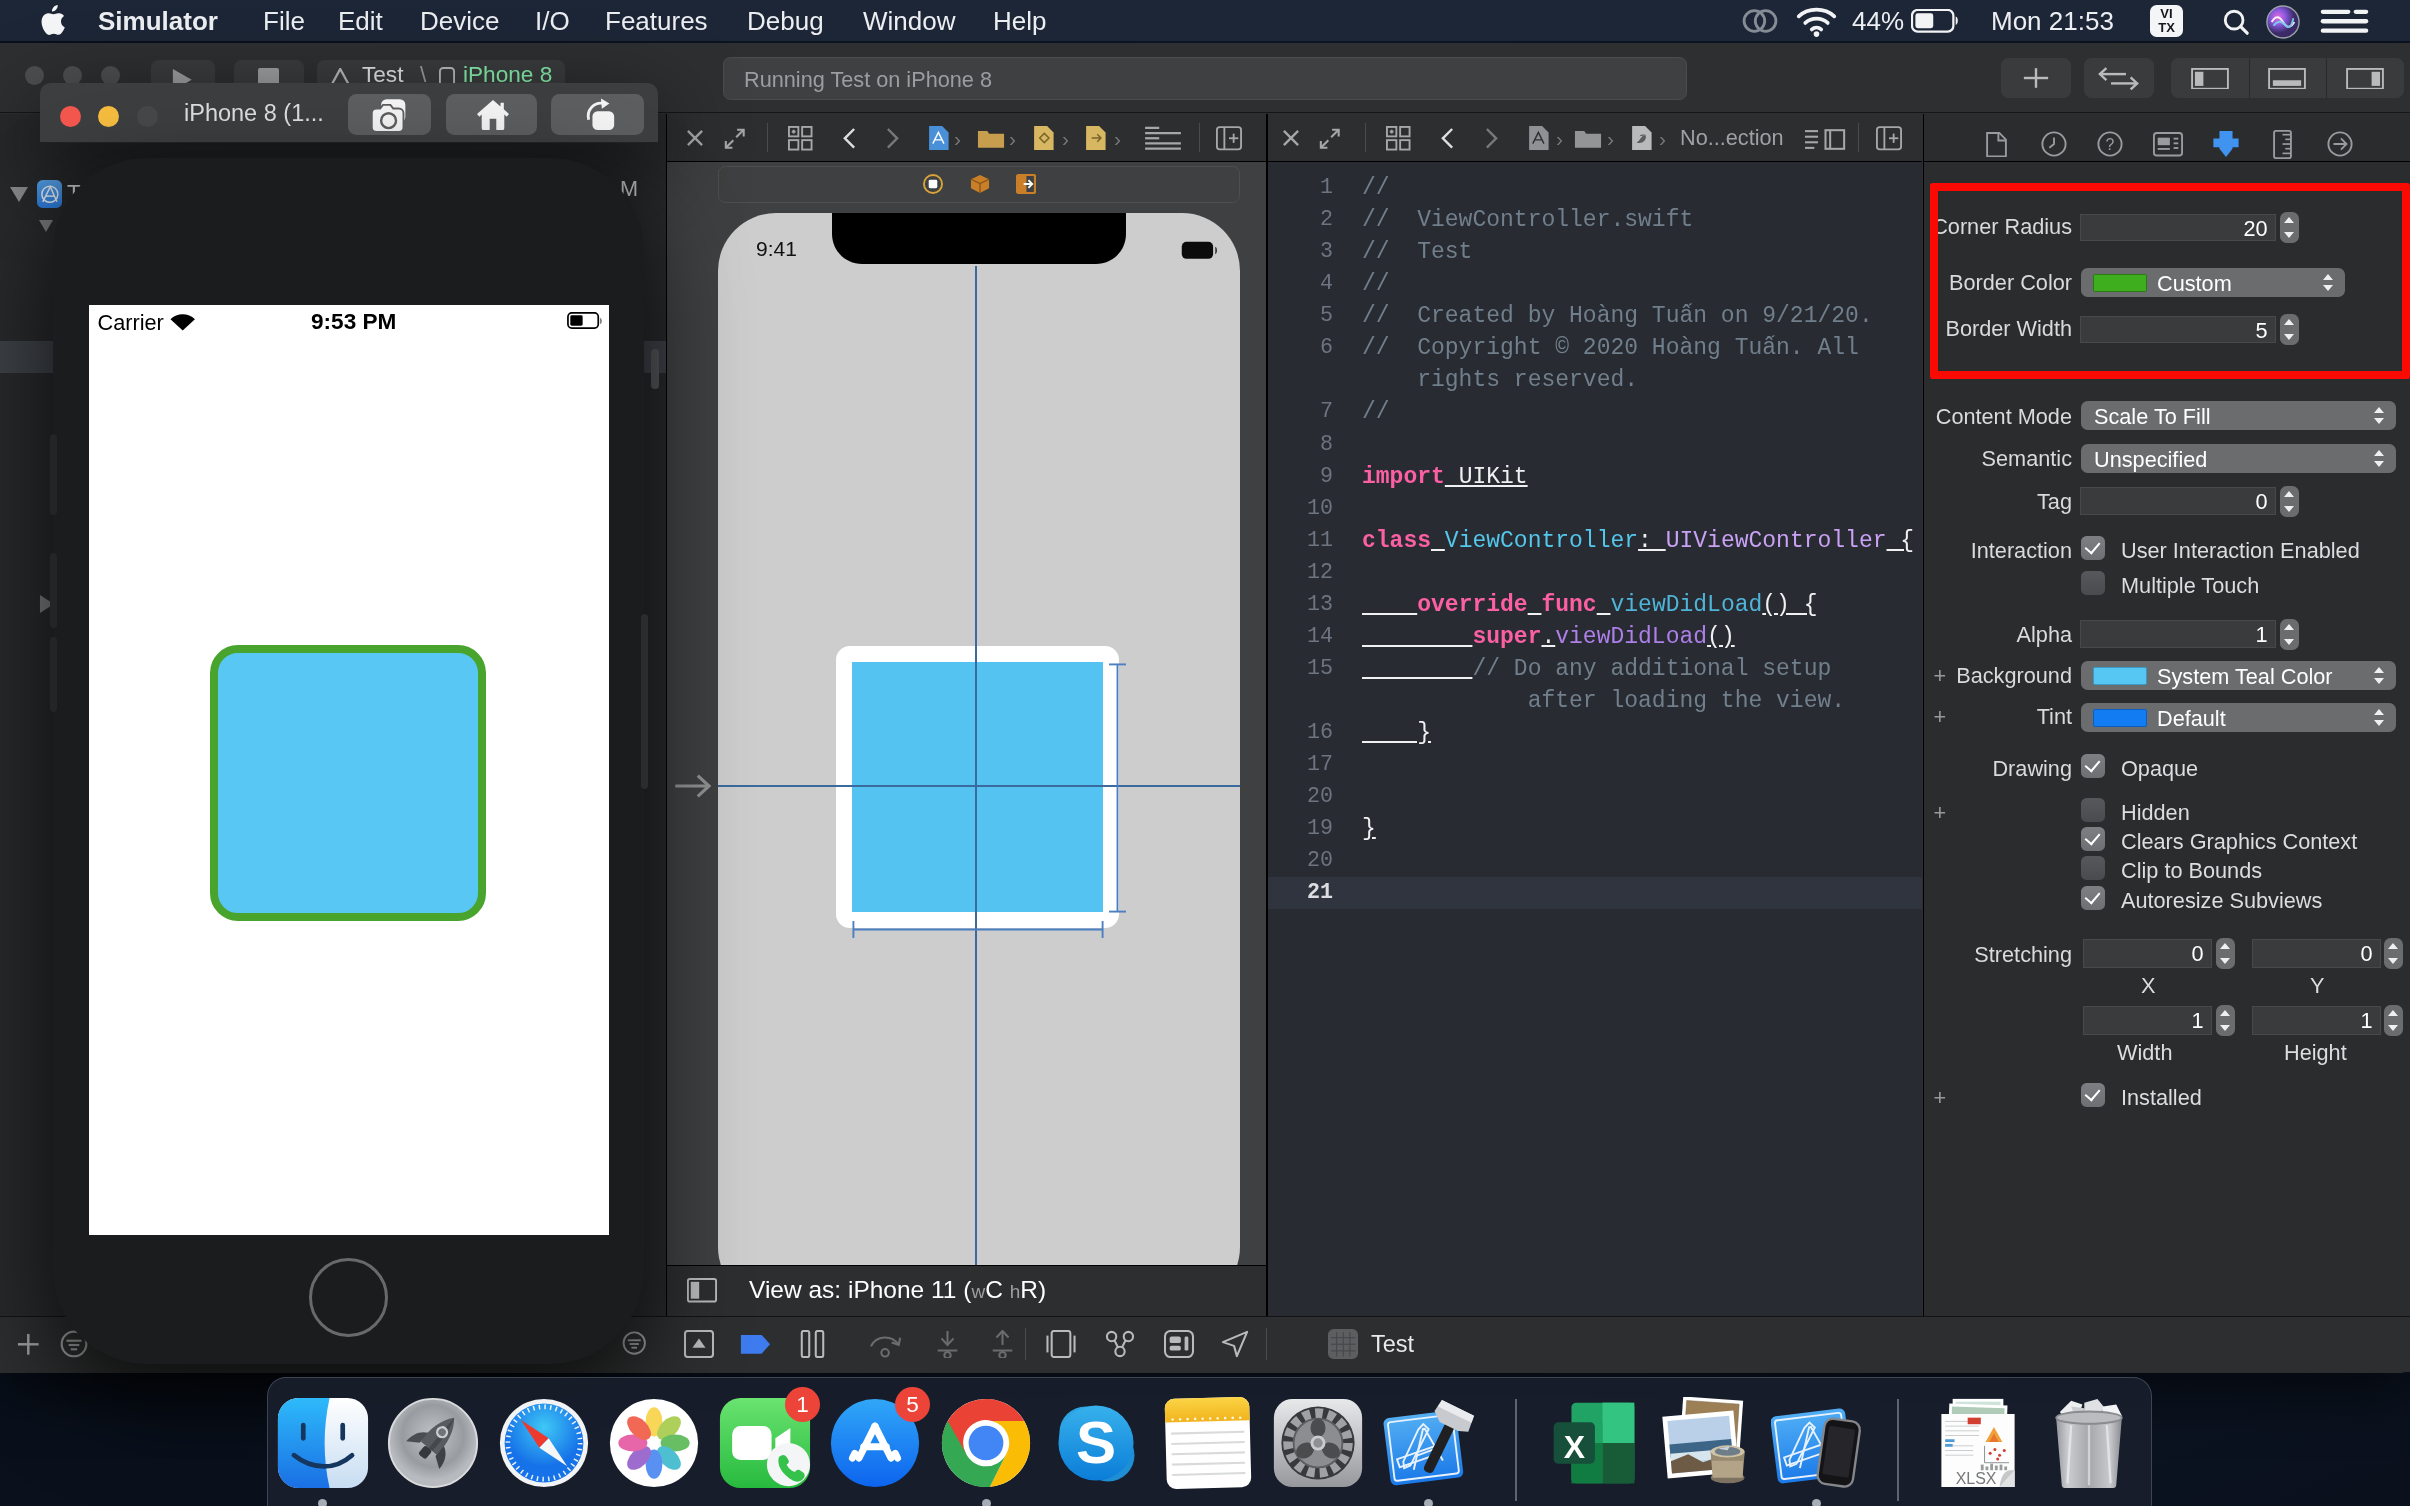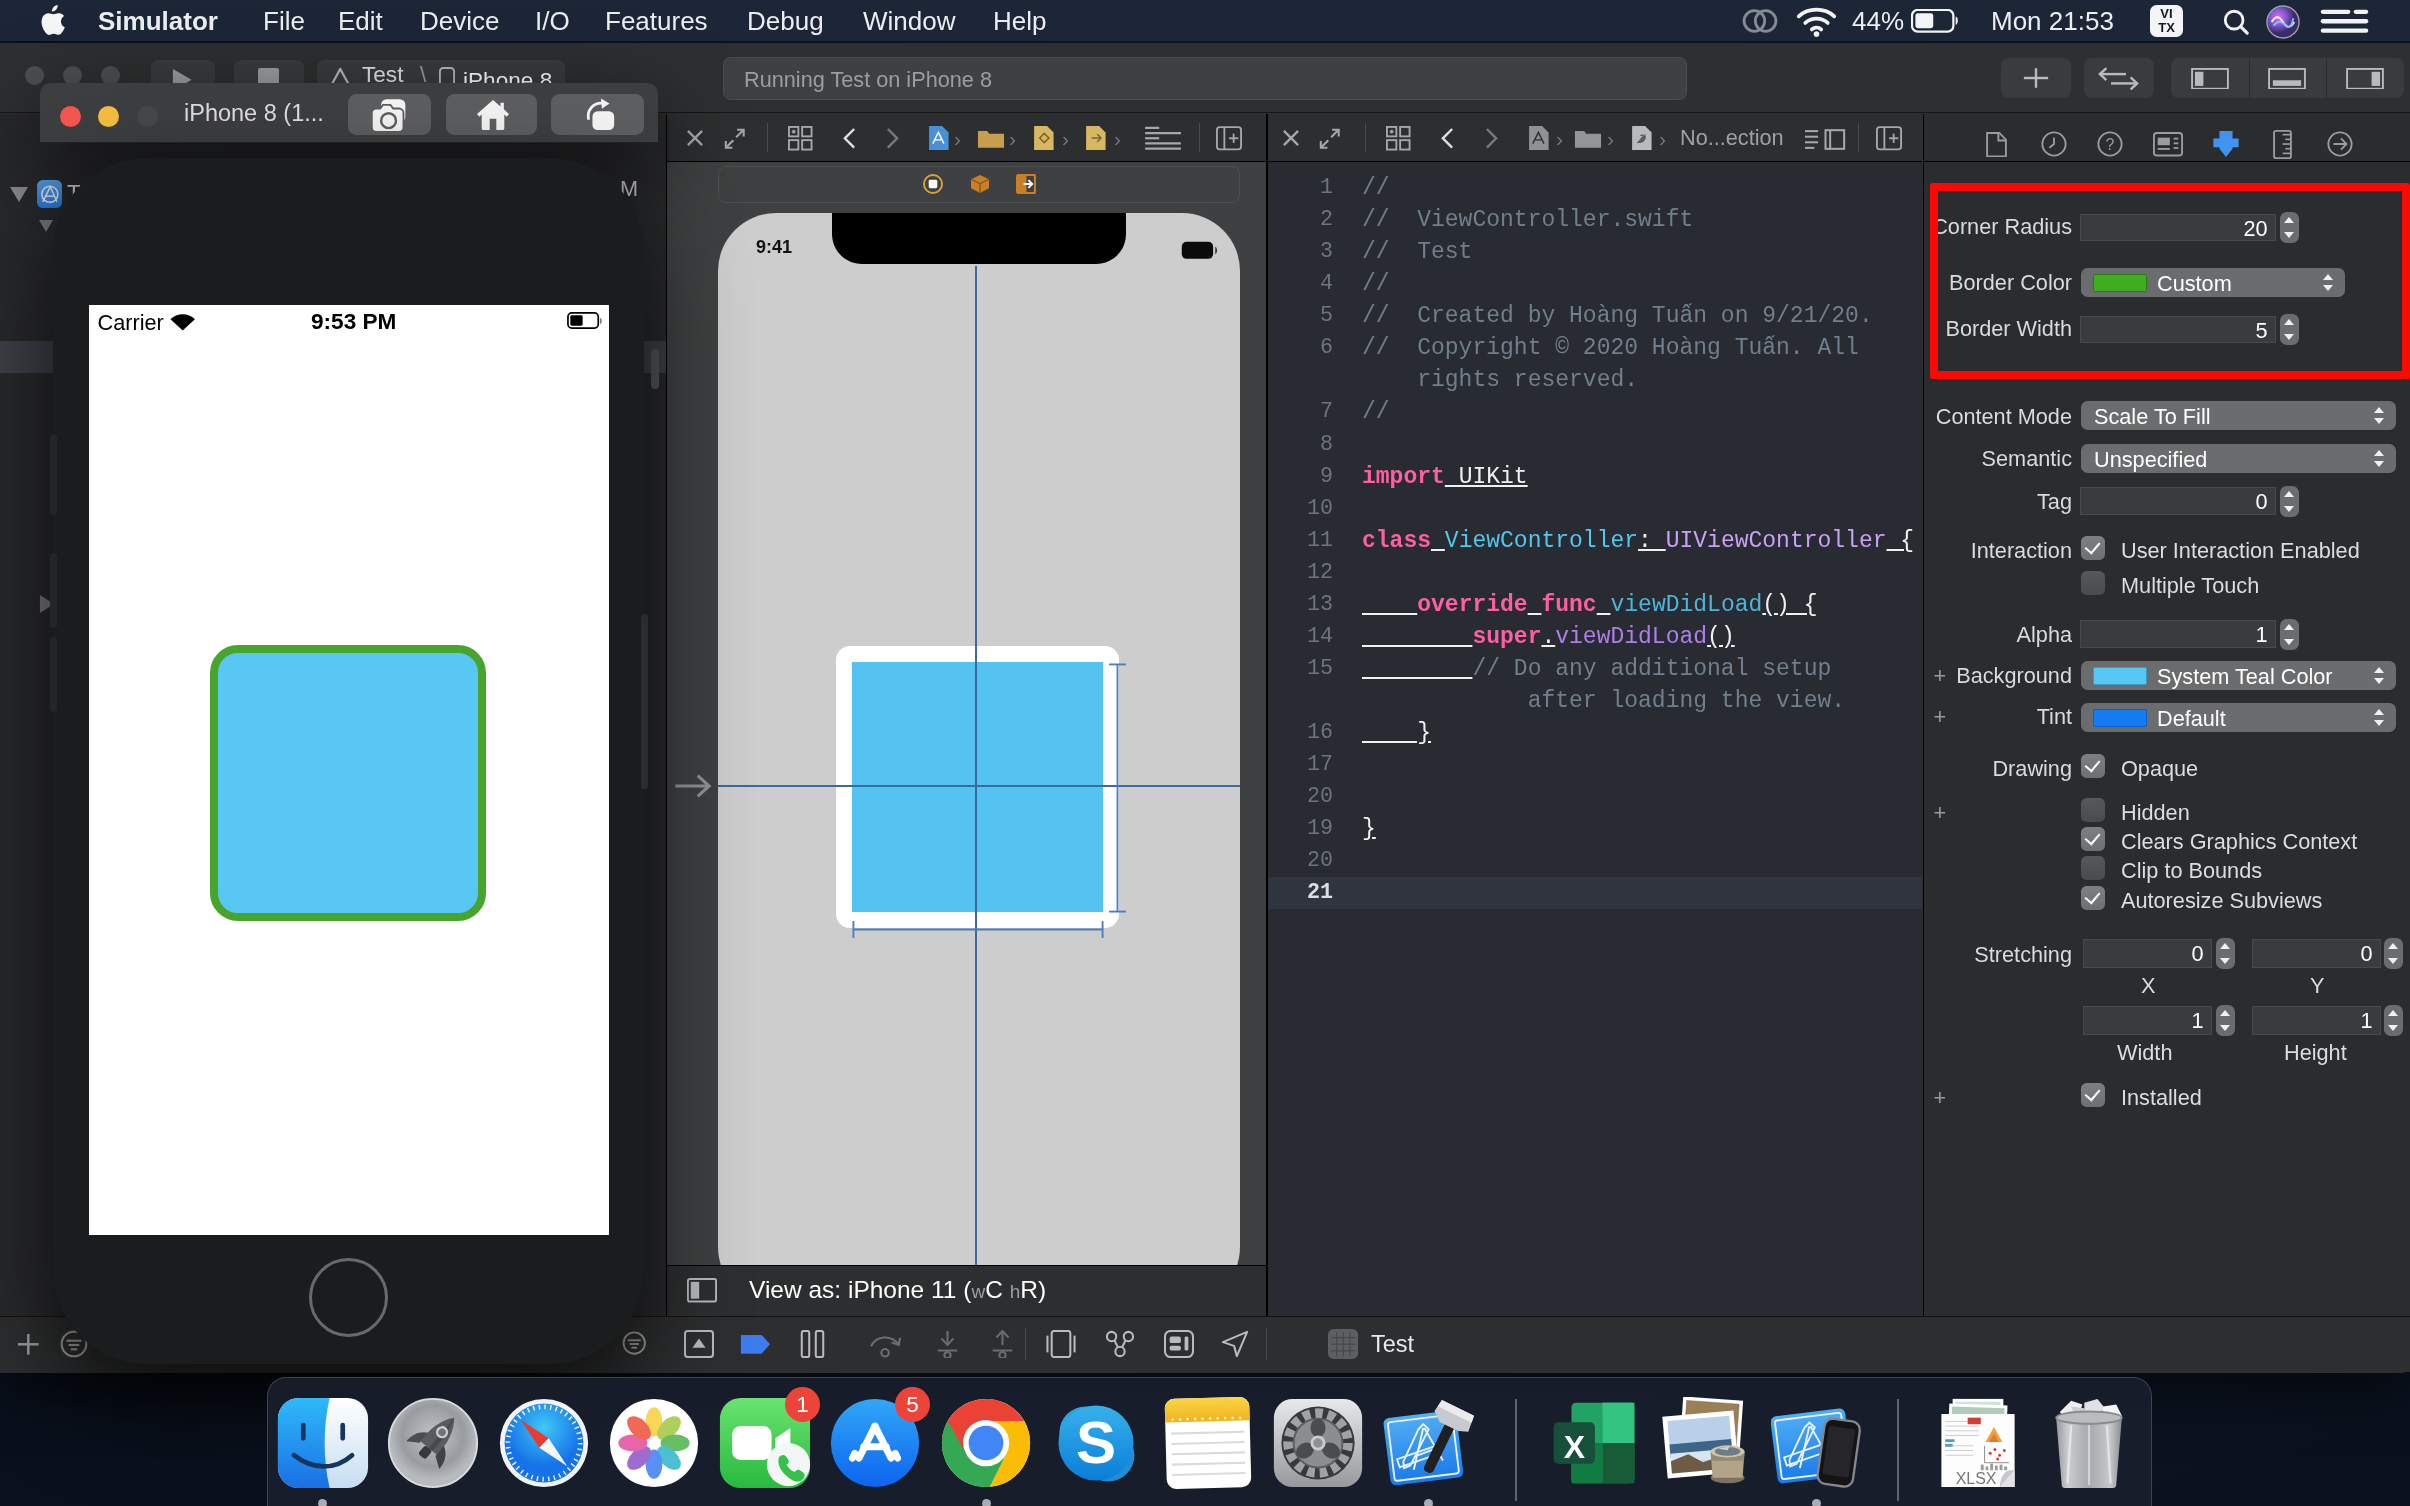--- a/index.html
+++ b/index.html
@@ -53,21 +53,21 @@
       <div class="seg abs" style="left:317px;top:17px;width:248px;height:40px"></div>
       <svg class="abs" style="left:328px;top:24.5px" width="24.5" height="22.6" viewBox="0 0 26 24">
           <path d="M13 1 L25 23 L1 23 Z" fill="none" stroke="#b9babc" stroke-width="2.4"></path>
         </svg>
       <span class="abs" style="left:362px;top:19px;font-size:22.6px;color:#e4e5e6">Test</span>
       <span class="abs" style="left:420px;top:19px;font-size:22.6px;color:#9d9ea0">\</span>
       <svg class="abs" style="left:439px;top:23.5px" width="16" height="25.4" viewBox="0 0 17 27">
           <rect x="1" y="1" width="15" height="25" rx="3.5" fill="none" stroke="#b9babc" stroke-width="2"></rect>
           <line x1="6" y1="22.5" x2="11" y2="22.5" stroke="#b9babc" stroke-width="2"></line>
         </svg>
-      <span class="abs" style="left:463px;top:25px;font-size:22.6px;color:#ffffff">iPhone 8</span>
+      <span class="abs" style="left:463px;top:19px;font-size:22.6px;color:#86efac">iPhone 8</span>
 
       <div class="abs" style="left:723px;top:14px;width:964px;height:43px;background:#3f4041;border:0.9px solid #4b4c4d;border-radius:7.5px">
         <span class="abs" style="left:20px;top:8.5px;font-size:21.7px;color:#9c9da1">Running Test on iPhone 8</span>
       </div>
 
       <div class="seg abs" style="left:2001px;top:15px;width:70px;height:40px"></div>
       <svg class="abs" style="left:2022px;top:25.4px" width="28" height="20" viewBox="0 0 30 21">
           <g stroke="#b9babc" stroke-width="2.6" fill="none">
             <line x1="15" y1="0" x2="15" y2="21"></line>
             <line x1="2" y1="10.5" x2="28" y2="10.5"></line>
@@ -205,21 +205,21 @@
       <svg class="abs" style="left:349px;top:60px" width="20" height="20" viewBox="0 0 21 21">
           <rect x="1" y="1" width="19" height="19" rx="2" fill="none" stroke="#c97e28" stroke-width="2.4"></rect>
           <rect x="1" y="1" width="10" height="19" fill="#c97e28"></rect>
           <path d="M8 10.5 h8 M13 6.5 l4 4 l-4 4" stroke="#fff" stroke-width="2" fill="none"></path>
         </svg>
 
       <div class="abs" style="left:51px;top:99px;width:522px;height:1092px;border-radius:58px;background:#cdcdce"></div>
       <svg class="abs" style="left:51px;top:99px" width="522" height="66" viewBox="0 0 554 70">
           <path d="M121 0 L433 0 L433 22 C433 40 419 54 401 54 L153 54 C135 54 121 40 121 22 Z" fill="#000"></path>
         </svg>
-      <span class="abs" style="left:89px;top:123px;font-size:18px;font-weight:bold;color:#111">9:41</span>
+      <span class="abs" style="left:89px;top:123px;font-size:21px;font-weight:normal;color:#111">9:41</span>
       <svg class="abs" style="left:514px;top:127px" width="38" height="19" viewBox="0 0 40 20">
           <rect x="0.8" y="0.8" width="33" height="18" rx="5" fill="#0b0b0b"></rect>
           <path d="M36 6 c2.6 .8 2.6 7 0 8z" fill="#3c3c3c"></path>
         </svg>
 
       <div class="abs" style="left:308px;top:152px;width:1.9px;height:999px;background:#3a6a9e"></div>
       <div class="abs" style="left:51px;top:671px;width:522px;height:1.9px;background:#3a6a9e"></div>
       <svg class="abs" style="left:7.5px;top:657px" width="38" height="30" viewBox="0 0 40 32">
           <g stroke="#919294" stroke-width="3.4" fill="none">
             <line x1="0" y1="16" x2="34" y2="16"></line>

